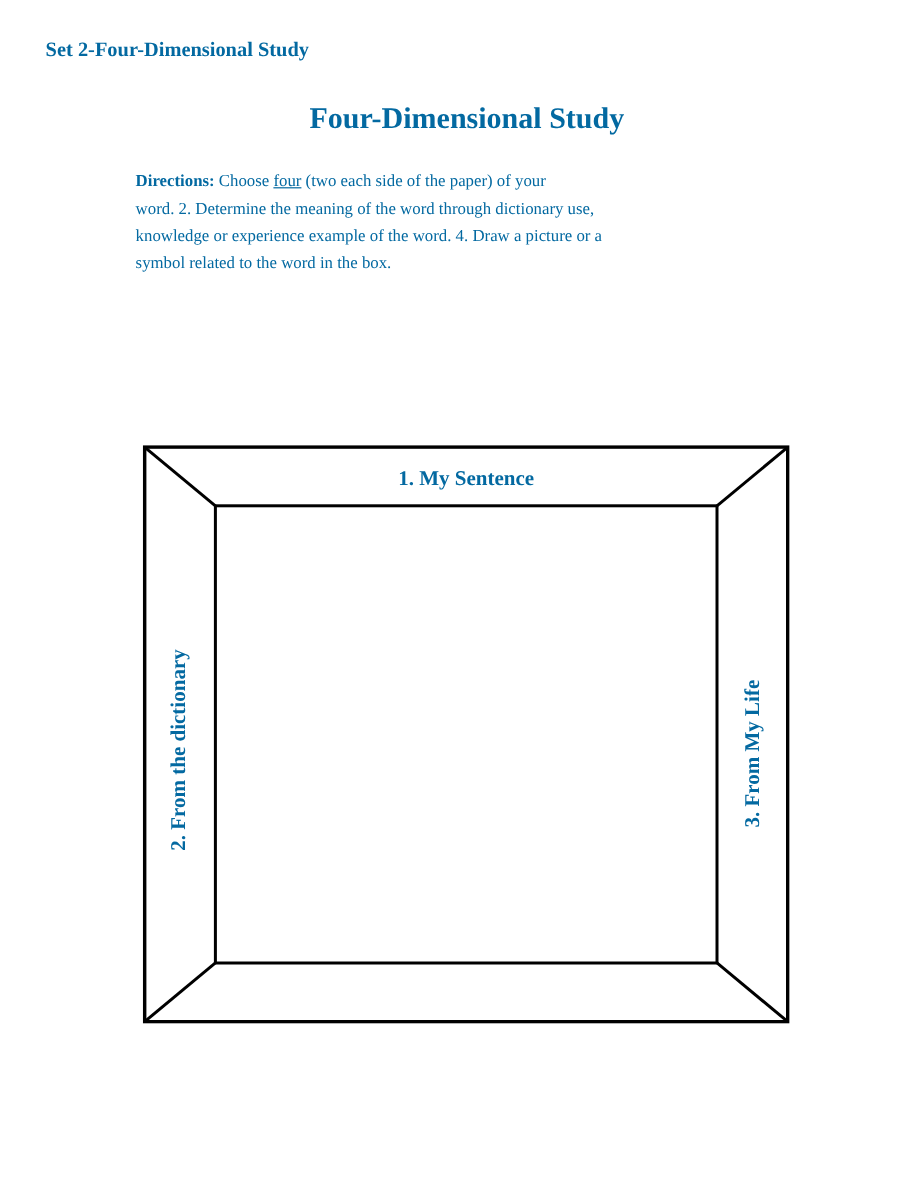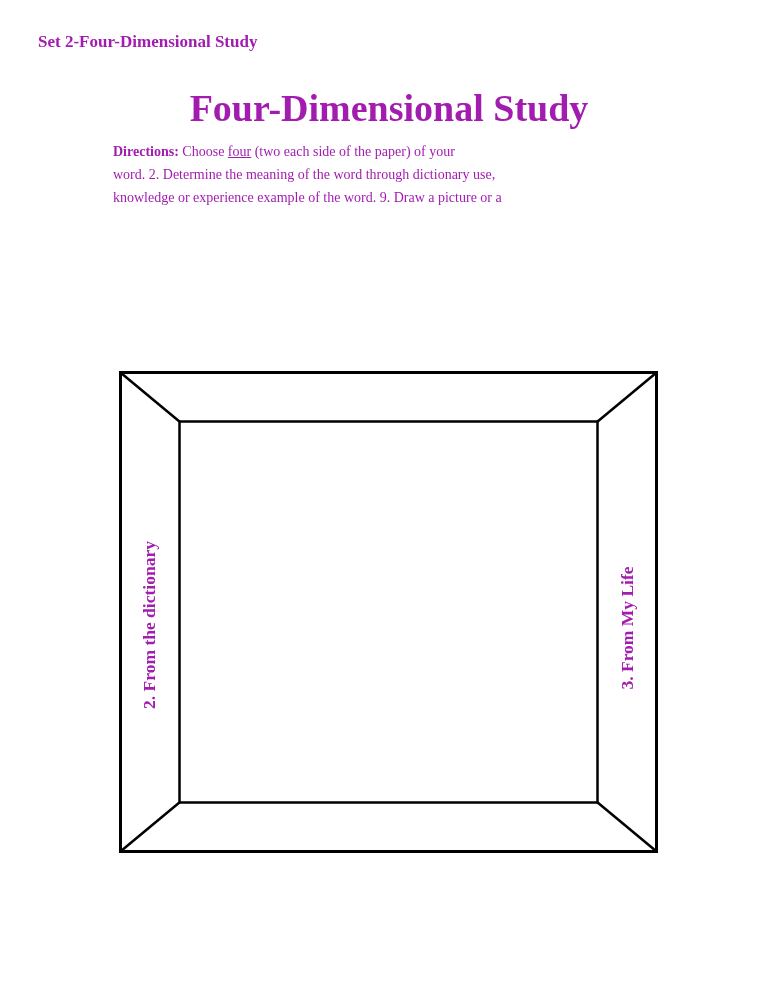--- a/index.html
+++ b/index.html
@@ -5,40 +5,40 @@
   html, body {
     margin: 0;
     padding: 0;
     background: #ffffff;
   }
   .page {
     position: relative;
     width: 708px;
     height: 994px;
     background: #ffffff;
-    color: #a21caf;
+    color: #0369a1;
     font-family: "Liberation Serif", serif;
     overflow: hidden;
   }
   .doc-header {
     position: absolute;
     left: 38px;
     top: 32px;
     font-size: 17px;
     font-weight: bold;
     white-space: nowrap;
   }
   .doc-title {
     position: absolute;
     left: 113px;
     top: 86px;
     width: 552px;
     margin: 0;
     text-align: center;
-    font-size: 38px;
+    font-size: 25px;
     font-weight: bold;
     white-space: nowrap;
   }
   .directions {
     position: absolute;
     left: 113px;
     top: 141px;
     width: 570px;
     margin: 0;
     font-size: 14px;
@@ -98,33 +98,35 @@
 
 <div class="page">
 
   <div class="doc-header">Set 2-Four-Dimensional Study</div>
 
   <h1 class="doc-title">Four-Dimensional Study</h1>
 
   <p class="directions">
     <span class="line"><b>Directions:</b> <span>Choose</span> <span class="u">four</span> <span>(two each side of the paper) of your</span></span>
     <span class="line">word. 2. Determine the meaning of the word through dictionary use,</span>
-    <span class="line">knowledge or experience example of the word. 9. Draw a picture or a</span>
+    <span class="line">knowledge or experience example of the word. 4. Draw a picture or a</span>
+    <span class="line">symbol related to the word in the box.</span>
   </p>
 
   <div class="frame">
     <svg width="539" height="482" viewBox="0 0 539 482">
       <rect x="1.5" y="1.5" width="536" height="479" fill="none" stroke-width="3" stroke="#000000"></rect>
       <rect x="60.5" y="50.5" width="418" height="381" fill="none" stroke-width="2.5" stroke="#000000"></rect>
       <line x1="2" y1="2" x2="61" y2="51" stroke-width="2.5" stroke="#000000"></line>
       <line x1="537" y1="2" x2="478" y2="51" stroke-width="2.5" stroke="#000000"></line>
       <line x1="2" y1="480" x2="61" y2="431" stroke-width="2.5" stroke="#000000"></line>
       <line x1="537" y1="480" x2="478" y2="431" stroke-width="2.5" stroke="#000000"></line>
     </svg>
 
+    <div class="frame-label top">1.  My Sentence</div>
 
     <div class="frame-label left">2.  From the dictionary</div>
 
     <div class="frame-label right">3.  From My Life</div>
 
 
     <div style="position:absolute; left:62px; top:52px; width:415px; height:378px;"></div>
   </div>
 
 </div>

